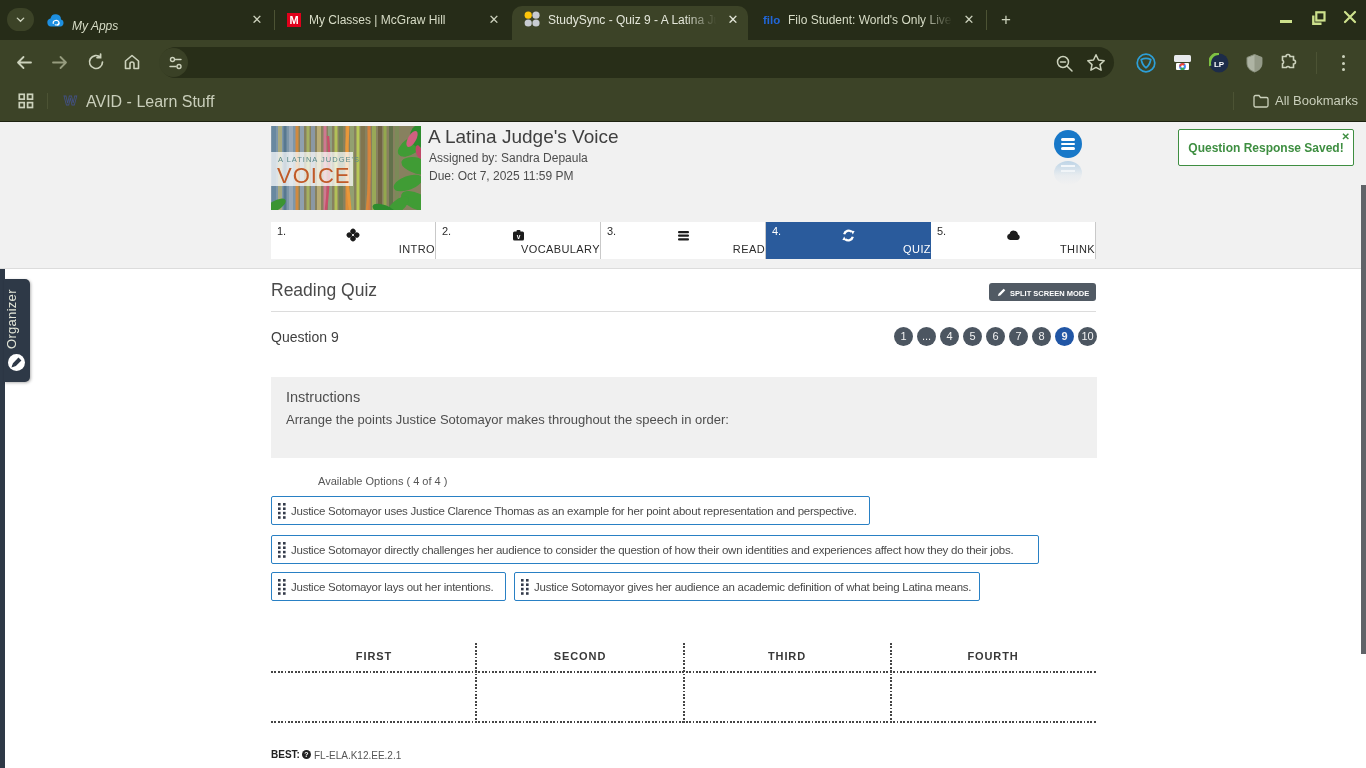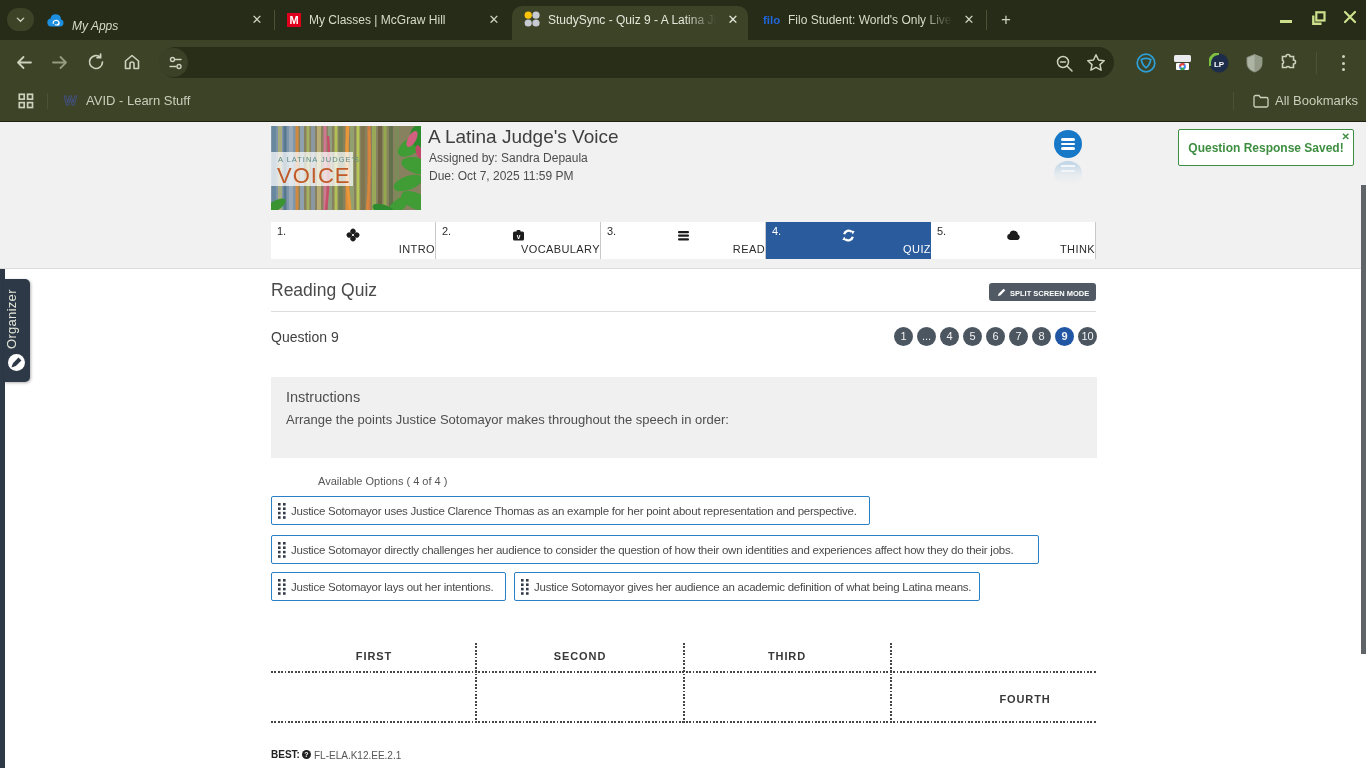--- a/index.html
+++ b/index.html
@@ -144,21 +144,21 @@
         <rect x="1.3" y="1.3" width="4.9" height="4.9"></rect>
     <rect x="9.6" y="1.3" width="4.9" height="4.9"></rect>
     <rect x="1.3" y="9.6" width="4.9" height="4.9"></rect>
     <rect x="9.6" y="9.6" width="4.9" height="4.9"></rect>
       </g>
   </svg>
   <div class="abs" style="left:47px;top:93px;width:1px;height:16px;background:#4c5334;"></div>
   <svg class="abs" style="left:63px;top:93px" width="17" height="14" viewBox="0 0 17 14">
       <text x="1" y="12" font-size="13.5" font-weight="bold" fill="none" stroke="#44549a" stroke-width="0.9" font-family="Liberation Sans" opacity=".8">W</text>
     </svg>
-  <div class="abs" style="left:86px;top:93px;font-size:13px;color:#c9ceba;">AVID - Learn Stuff</div>
+  <div class="abs" style="left:86px;top:93px;font-size:16px;color:#c9ceba;">AVID - Learn Stuff</div>
   <div class="abs" style="left:1233px;top:92px;width:1px;height:18px;background:#4c5334;"></div>
   <svg class="abs" style="left:1253px;top:94px" width="16" height="14" viewBox="0 0 16 14">
     <path d="M1 3 a1.5 1.5 0 0 1 1.5-1.5 h3.5 l1.5 2 h6 a1.5 1.5 0 0 1 1.5 1.5 v6.5 a1.5 1.5 0 0 1 -1.5 1.5 h-11 A1.5 1.5 0 0 1 1 11.5z" fill="none" stroke="#ccd2bc" stroke-width="1.3"></path>
   </svg>
   <div class="abs" style="left:1275px;top:93px;font-size:13px;color:#c9ceba;">All Bookmarks</div>
 
   <div id="graytop"></div>
   <div id="whitebody"></div>
   <div id="leftstrip"></div>
   <div id="orgtab"></div>
@@ -377,21 +377,21 @@
           <rect x="0" y="13.2" width="2.6" height="2.6"></rect>
           <rect x="5" y="13.2" width="2.6" height="2.6"></rect>
         </g>
       </svg>
     <div class="txt">Justice Sotomayor gives her audience an academic definition of what being Latina means.</div>
   </div>
 
   <div class="thead" style="left:271px;">FIRST</div>
   <div class="thead" style="left:477px;">SECOND</div>
   <div class="thead" style="left:684px;">THIRD</div>
-  <div class="thead" style="left:922px;margin-top:43px;">FOURTH</div>
+  <div class="thead" style="left:890px;">FOURTH</div>
   <div class="dots-h" style="top:671px;"></div>
   <div class="dots-h" style="top:721px;"></div>
   <div class="dots-v" style="left:475px;top:641.5px;height:81px;"></div>
   <div class="dots-v" style="left:683px;top:641.5px;height:81px;"></div>
   <div class="dots-v" style="left:890px;top:641.5px;height:81px;"></div>
 
   <div class="abs" style="left:271px;top:749px;font-size:10px;font-weight:bold;color:#222;">BEST:</div>
   <div class="abs" style="left:302px;top:750px;width:9px;height:9px;border-radius:50%;background:#222;color:#fff;font-size:7px;line-height:9px;text-align:center;font-weight:bold;">?</div>
   <div class="abs" style="left:314px;top:749.5px;font-size:10px;color:#555;">FL-ELA.K12.EE.2.1</div>
 

